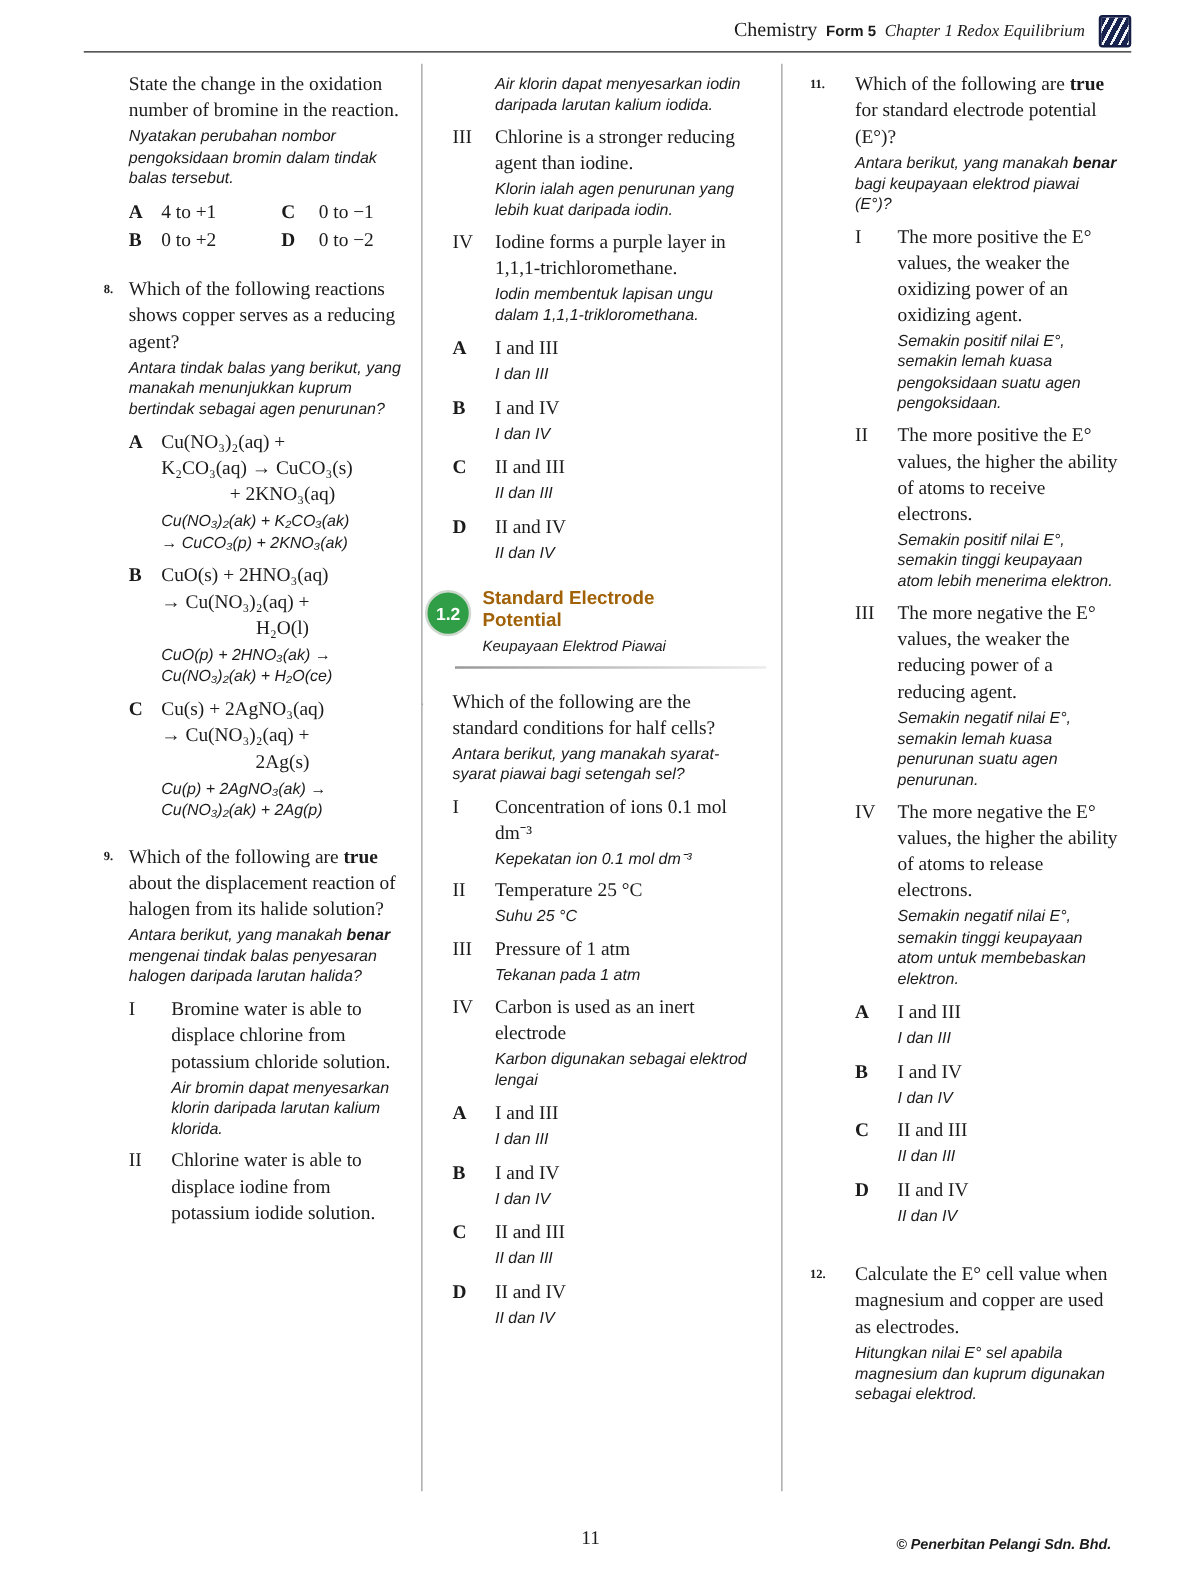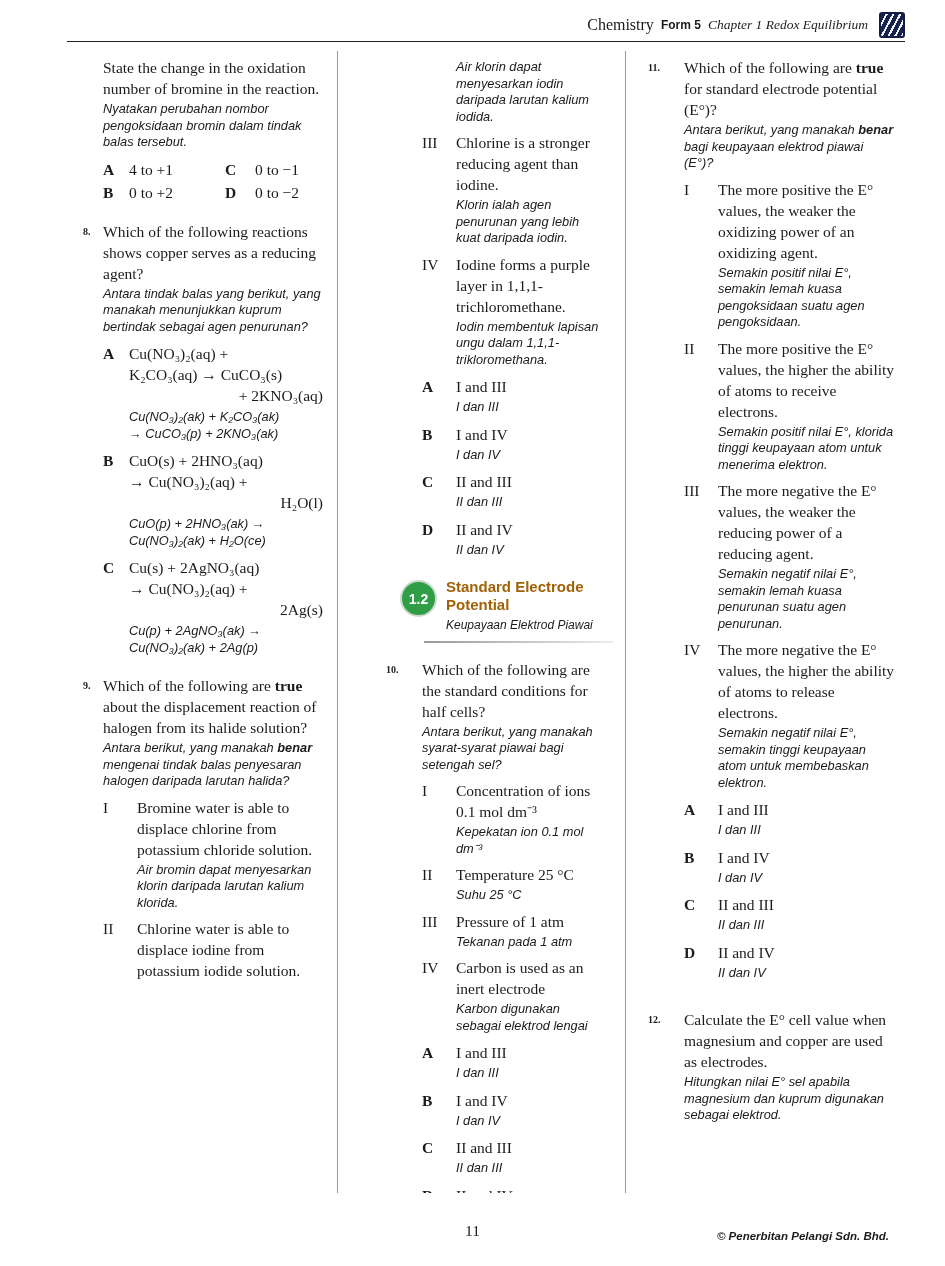--- a/index.html
+++ b/index.html
@@ -15,21 +15,21 @@
   .h-chapter{font-style:italic;font-size:13.5px}
   .logo{width:26px;height:26px;border-radius:3px;margin-left:4px;flex-shrink:0;
         background:repeating-linear-gradient(118deg,#18224e 0 4px,#f2f3f7 4px 6px);
         border:2px solid #141d44}
   .hdr-rule{border-top:1.7px solid #202020;margin-top:1px}
 
   
   .columns{display:flex;margin-top:9px;height:1142px}
   .col{overflow:hidden}
   .col1{width:270px;padding:6px 14px 0 36px}
-  .col2{width:288px;border-left:1px solid #9a9a9a;padding:6px 22px 0 84px}
+  .col2{width:288px;border-left:1px solid #9a9a9a;padding:6px 22px 0 24px}
   .col3{width:280px;border-left:1px solid #9a9a9a;padding:6px 10px 0 58px}
 
   
   .en{font-size:15.5px;line-height:21px}
   .ms{font-family:"Liberation Sans",sans-serif;font-style:italic;font-size:12.8px;
       line-height:16.5px;margin-top:2px}
   .b{font-weight:700}
   .block{margin-bottom:18px}
 
   
@@ -48,21 +48,21 @@
   .choice{display:flex;margin-top:8px}
   .chletter{width:34px;flex-shrink:0;font-weight:700;font-size:15.5px;line-height:21px}
   .chbody{flex:1;min-width:0}
 
   
   .eqopt{display:flex;margin-top:8px}
   .eletter{width:26px;flex-shrink:0;font-weight:700;font-size:15.5px;line-height:21px}
   .ebody{flex:1;min-width:0}
   .ebody .ms{margin-top:0}
   .ebody .en + .ms{margin-top:3px}
-  .eq.right{text-align:right}
+  .eq.right{text-align:center}
 
   
   .ms-cont{margin-left:34px;margin-bottom:6px}
 
   
   .opt-grid{display:grid;grid-template-columns:26px 96px 30px 1fr;margin-top:8px;row-gap:2px}
   .opt-grid span{font-size:15.5px;line-height:21px}
   .opt-grid .gl{font-weight:700}
 
   
@@ -318,21 +318,21 @@
             <div class="rnum">I</div>
             <div class="rbody">
               <p class="en">The more positive the E° values, the weaker the oxidizing power of an oxidizing agent.</p>
               <p class="ms">Semakin positif nilai E°, semakin lemah kuasa pengoksidaan suatu agen pengoksidaan.</p>
             </div>
           </div>
           <div class="ritem">
             <div class="rnum">II</div>
             <div class="rbody">
               <p class="en">The more positive the E° values, the higher the ability of atoms to receive electrons.</p>
-              <p class="ms">Semakin positif nilai E°, klorida tinggi keupayaan atom untuk menerima elektron.</p>
+              <p class="ms">Semakin positif nilai E°, semakin tinggi keupayaan atom lebih menerima elektron.</p>
             </div>
           </div>
           <div class="ritem">
             <div class="rnum">III</div>
             <div class="rbody">
               <p class="en">The more negative the E° values, the weaker the reducing power of a reducing agent.</p>
               <p class="ms">Semakin negatif nilai E°, semakin lemah kuasa penurunan suatu agen penurunan.</p>
             </div>
           </div>
           <div class="ritem">

